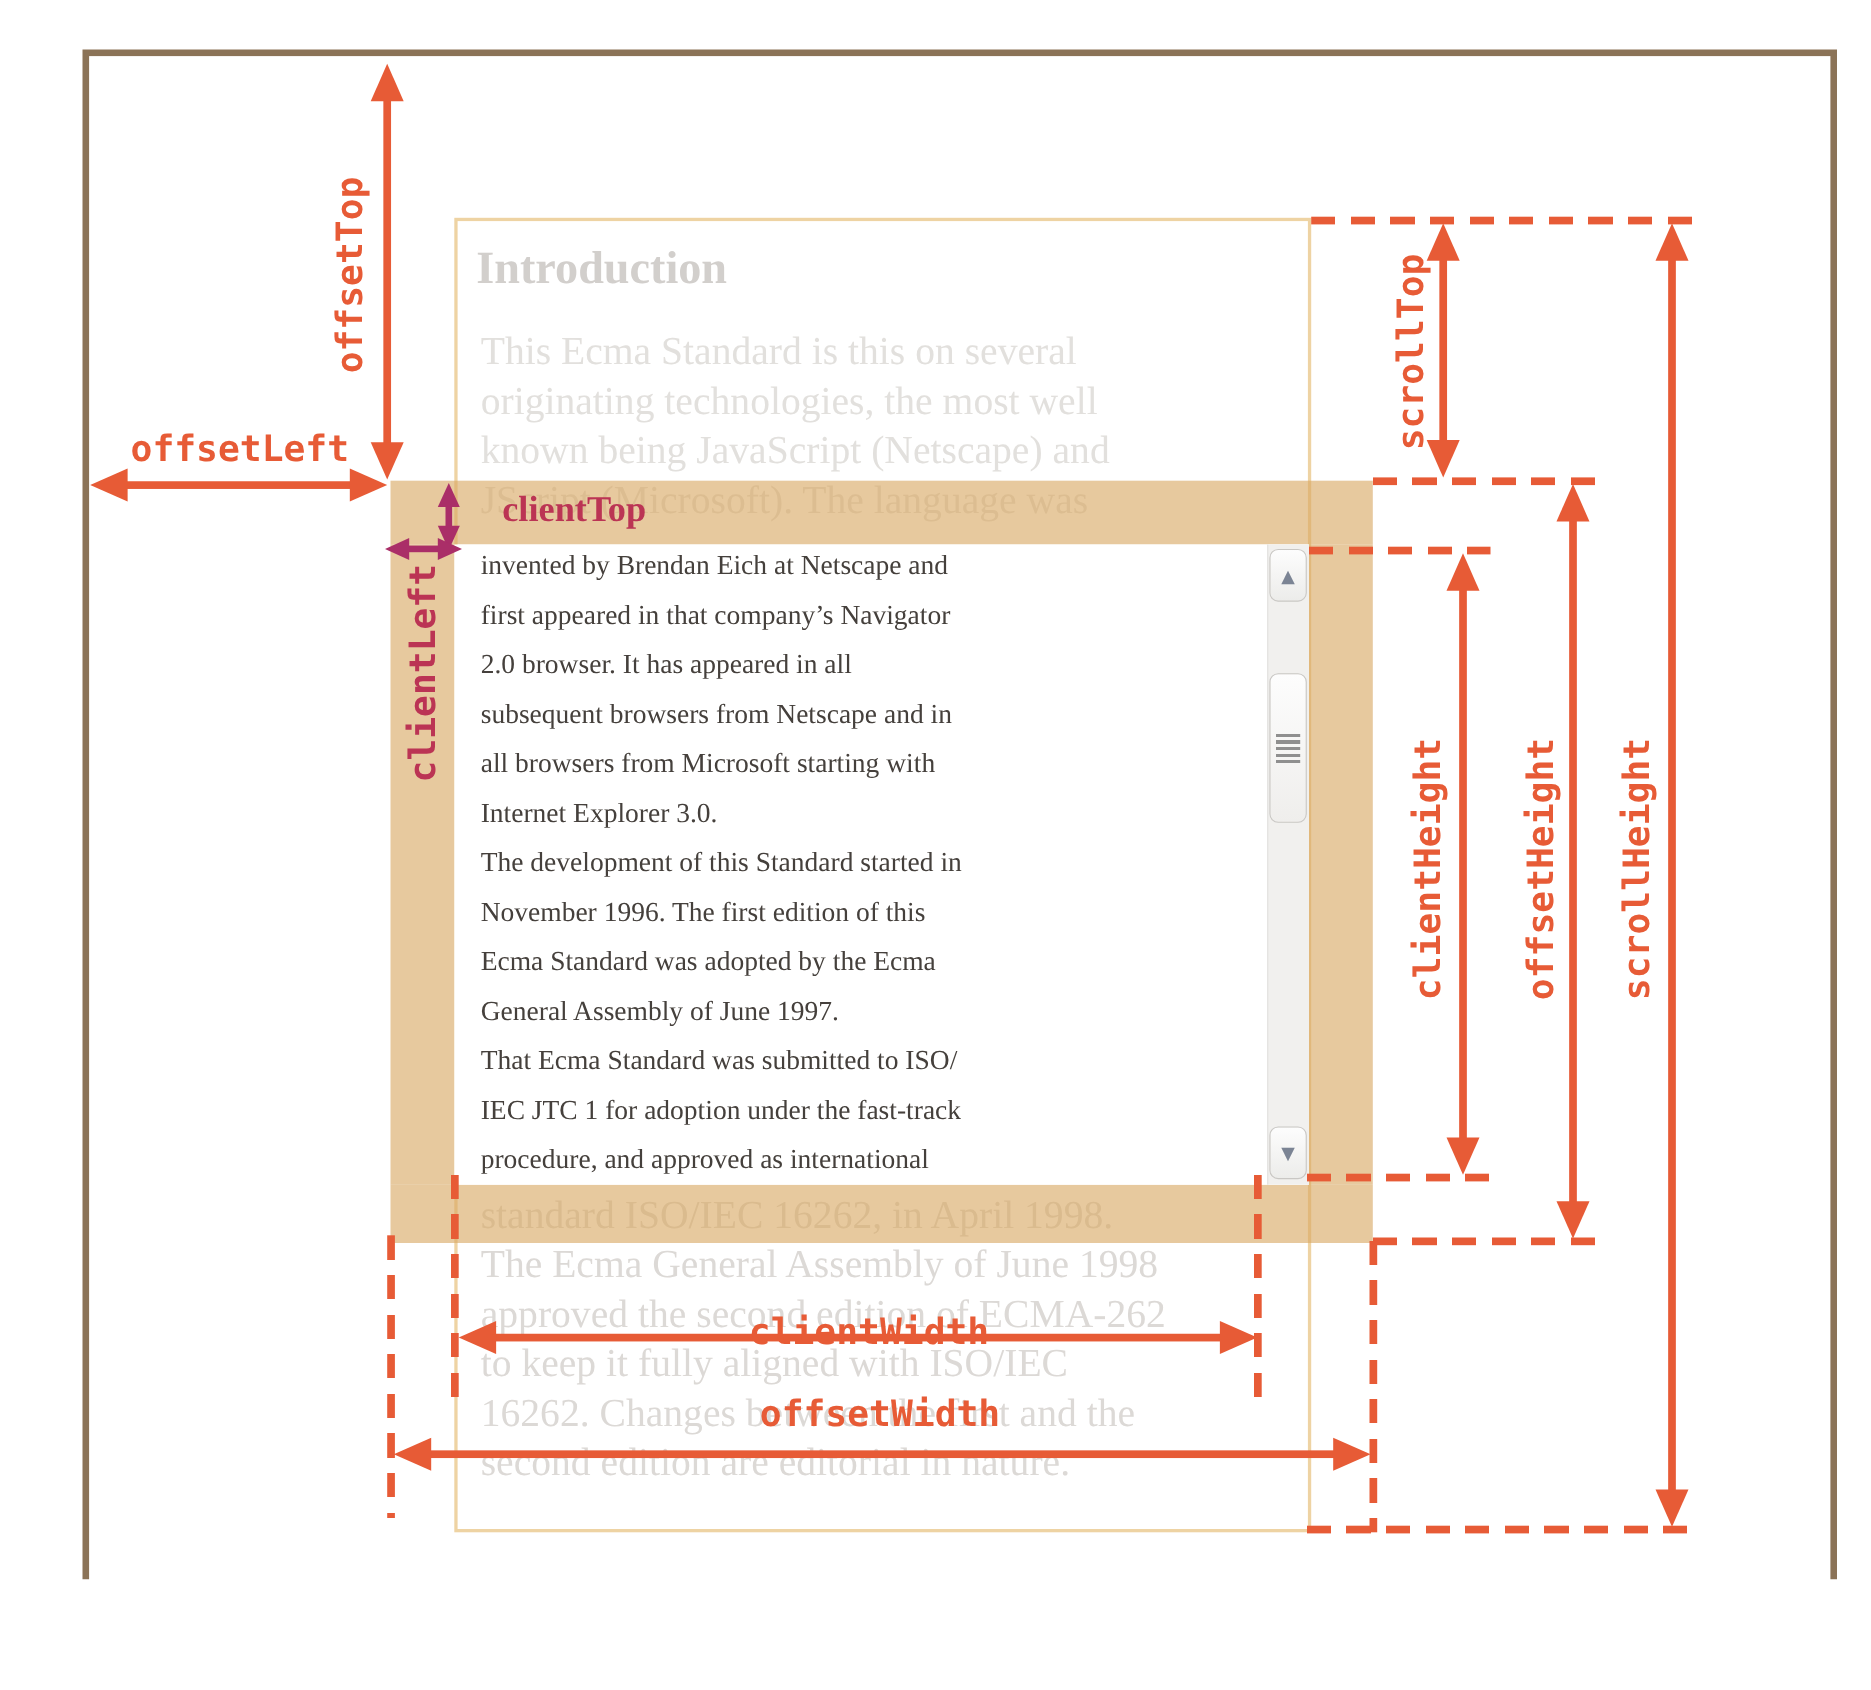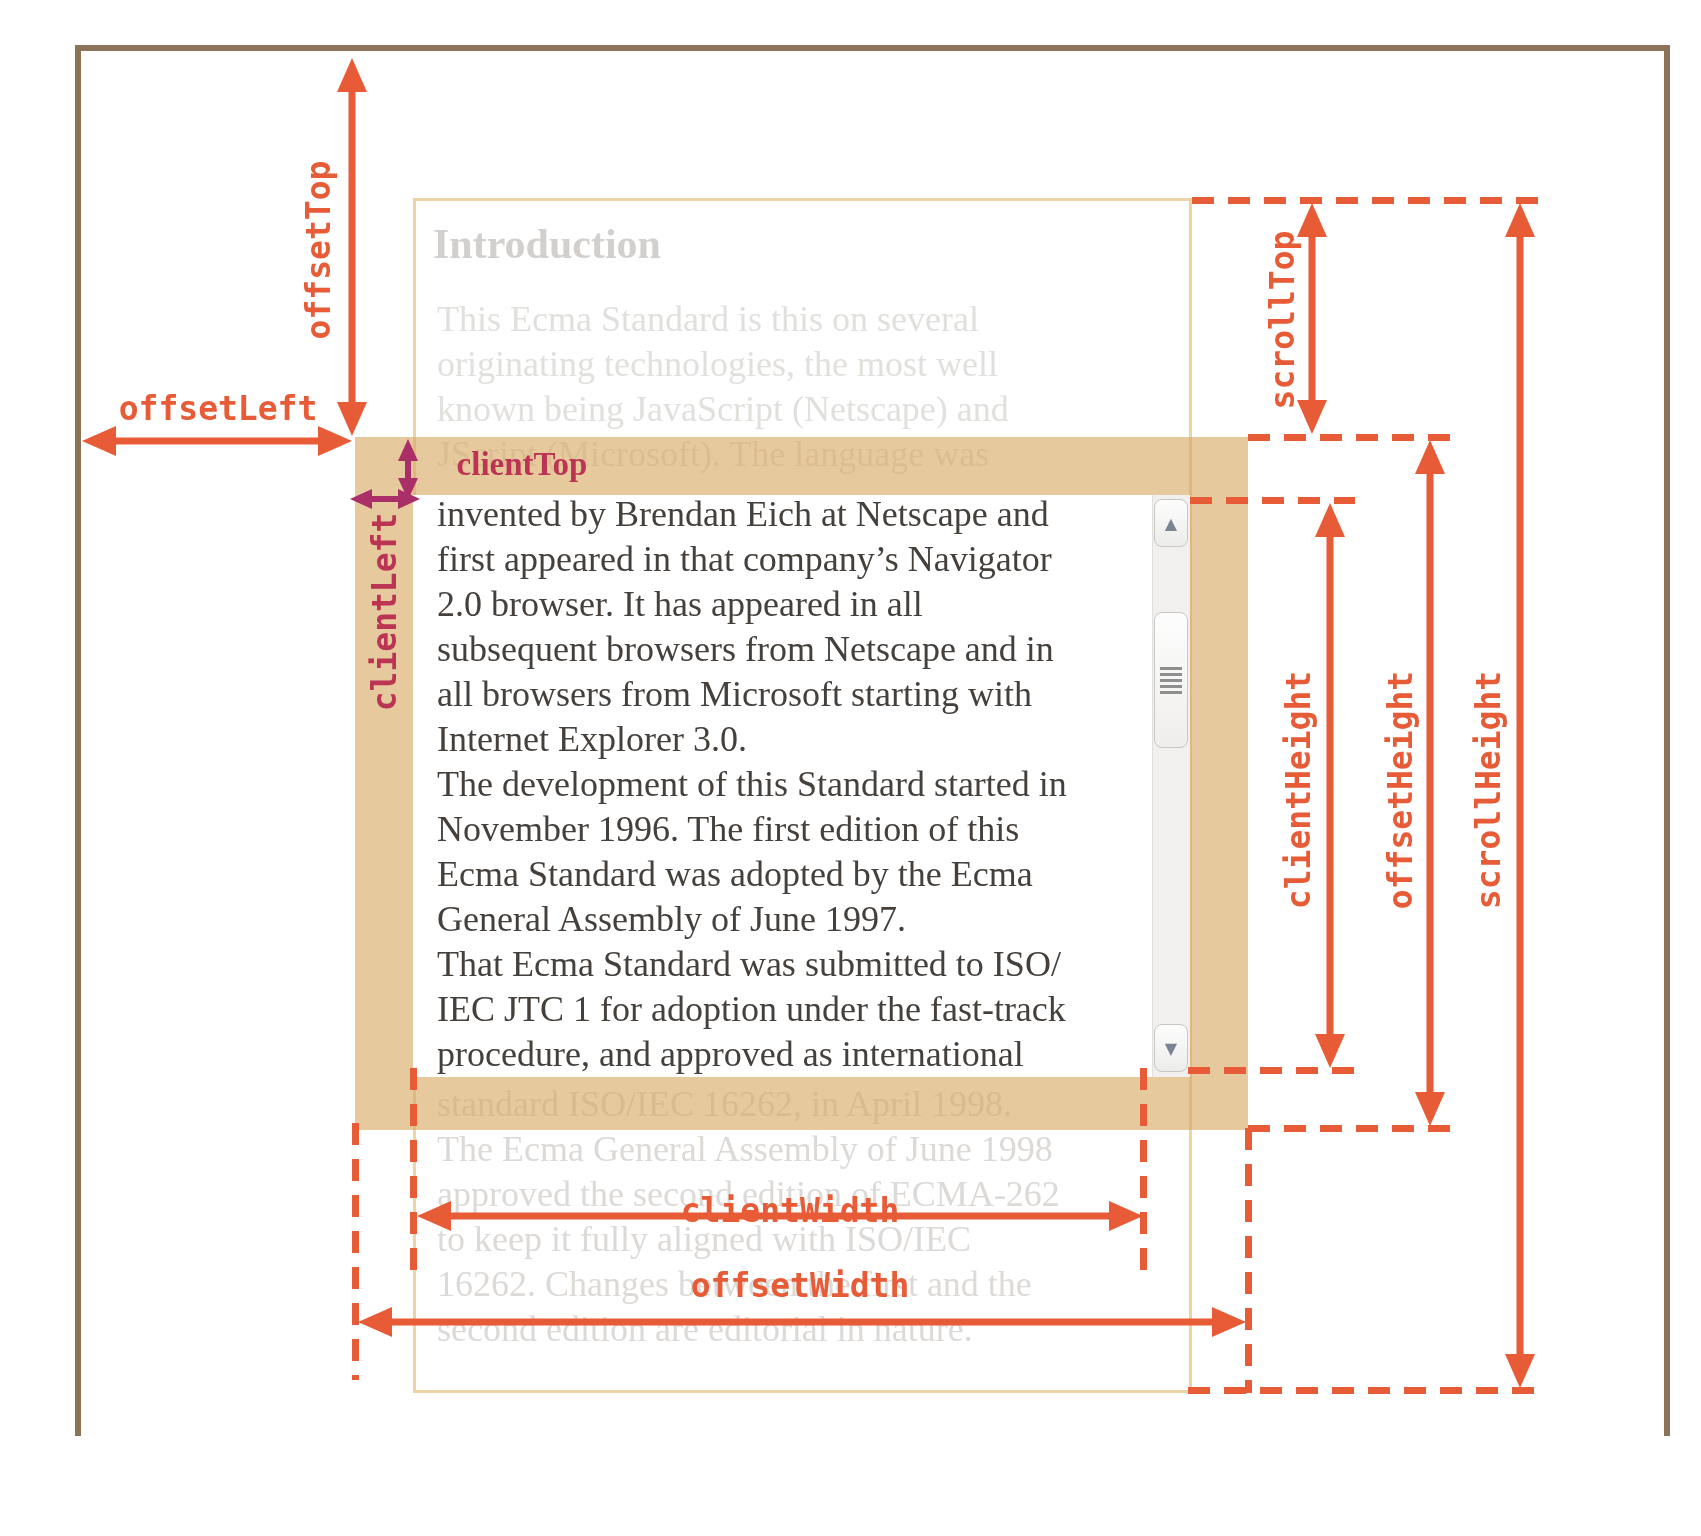--- a/index.html
+++ b/index.html
@@ -35,21 +35,21 @@
   
   .band{background:var(--band);z-index:2;}
   .band-top{left:355px;top:437px;width:893px;height:58px;}
   .band-left{left:355px;top:495px;width:58px;height:582px;}
   .band-right{left:1190px;top:495px;width:58px;height:582px;}
   .band-bottom{left:355px;top:1077px;width:893px;height:53px;}
 
   
   .window{left:413px;top:495px;width:777px;height:582px;background:#fff;z-index:3;overflow:hidden;}
   .dark-text{position:absolute;left:24px;top:-3px;font-family:"Liberation Serif","DejaVu Serif",serif;
-             font-size:36px;line-height:45px;color:var(--dark);white-space:pre;}
+             font-size:25px;line-height:45px;color:var(--dark);white-space:pre;}
 
   
   .sb-track{left:1152px;top:495px;width:38px;height:582px;background:#F1F0EE;border-left:1px solid #E2E0DE;box-sizing:border-box;z-index:4;}
   .sb-btn{left:1154px;width:34px;height:48px;background:linear-gradient(#FDFDFD,#ECECEA);
           border:1px solid #C9C7C4;border-radius:8px;box-sizing:border-box;z-index:5;
           display:flex;align-items:center;justify-content:center;font-size:16px;color:#7B8494;
           font-family:"DejaVu Sans","Liberation Sans",sans-serif;}
   .sb-up{top:499px;}
   .sb-down{top:1024px;}
   .sb-thumb{left:1154px;top:612px;width:34px;height:136px;background:linear-gradient(#FDFDFD,#EFEEEC);

